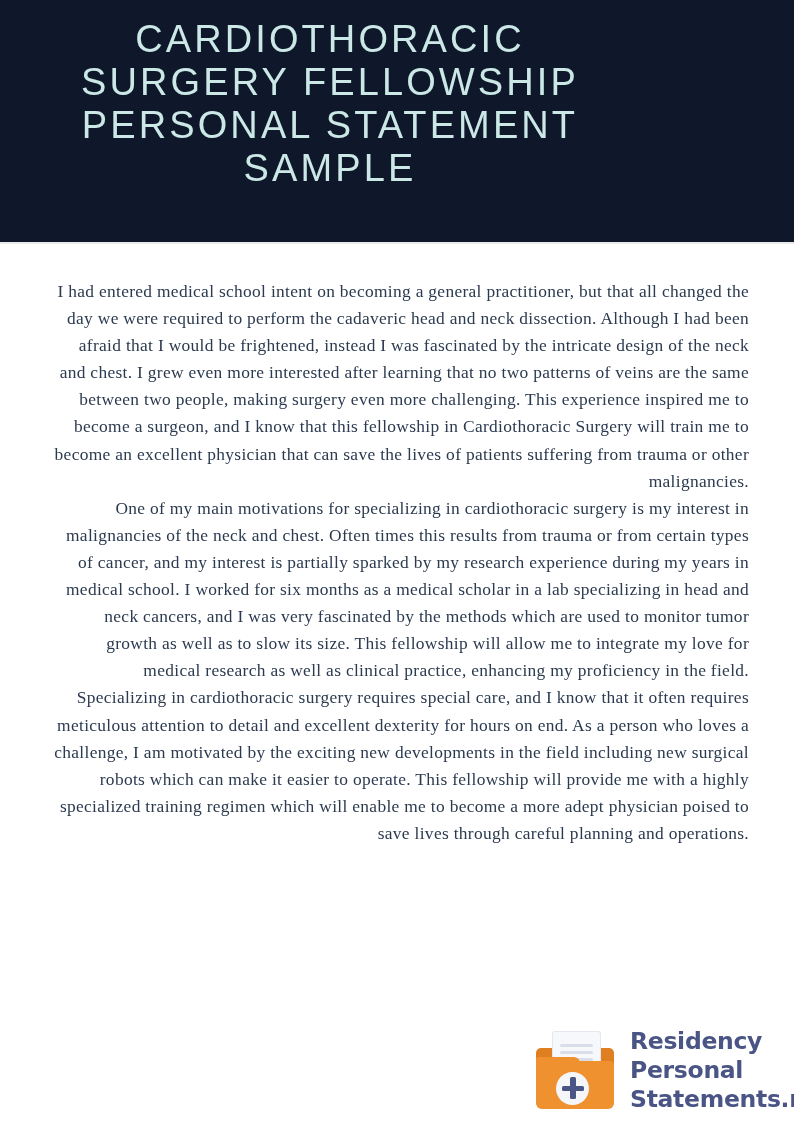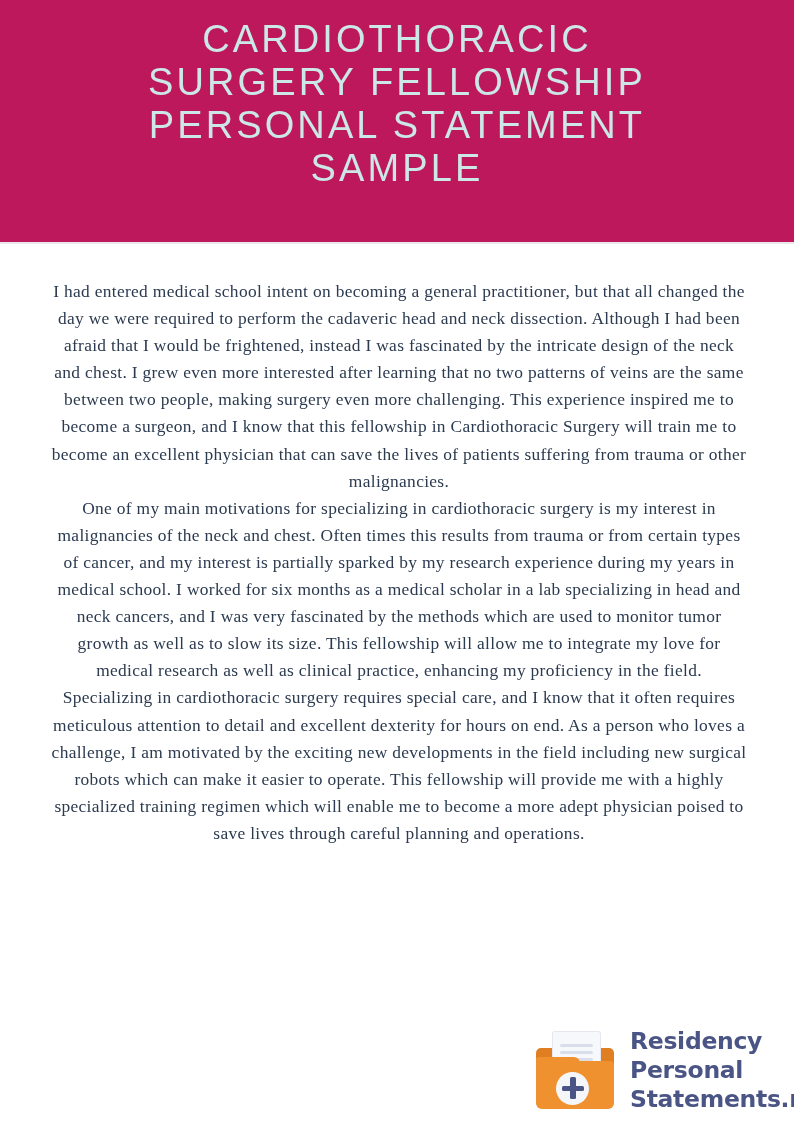--- a/index.html
+++ b/index.html
@@ -15,25 +15,25 @@
     font-family: "Liberation Serif", "DejaVu Serif", serif;
   }
 
   
   #header-banner {
     position: absolute;
     left: 0;
     top: 0;
     width: 794px;
     height: 242px;
-    background: #be185d;
+    background: #0f172a;
     box-sizing: border-box;
     display: flex;
     align-items: flex-start;
-    justify-content: center;
+    justify-content: flex-start;
   }
   #header-title {
     margin: 0;
     padding-top: 18px;
     width: 660px;
     text-align: center;
     font-family: "Liberation Sans", "DejaVu Sans", sans-serif;
     font-weight: 300;
     font-size: 38px;
     line-height: 43px;
@@ -58,21 +58,21 @@
     top: 278px;
     width: 700px;
   }
   .statement-paragraph {
     margin: 0;
     font-family: "Liberation Serif", "DejaVu Serif", serif;
     font-size: 17.4px;
     line-height: 27.1px;
     letter-spacing: 0.32px;
     color: #2b3a4f;
-    text-align: center;
+    text-align: right;
   }
 
   
   #footer-logo {
     position: absolute;
     left: 529px;
     top: 1014px;
     width: 262px;
     height: 100px;
     display: flex;

